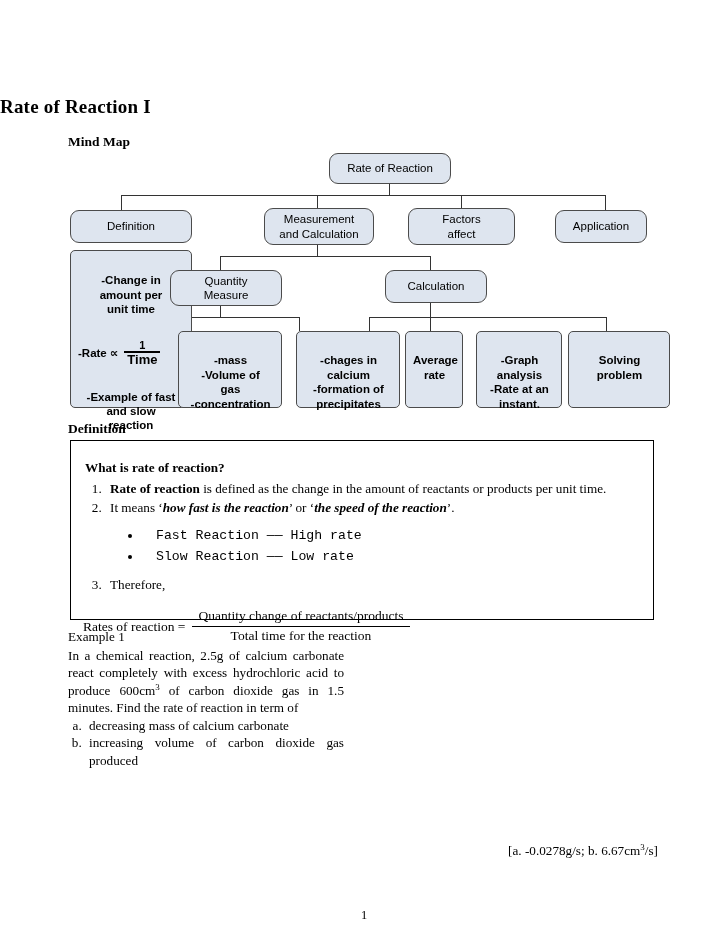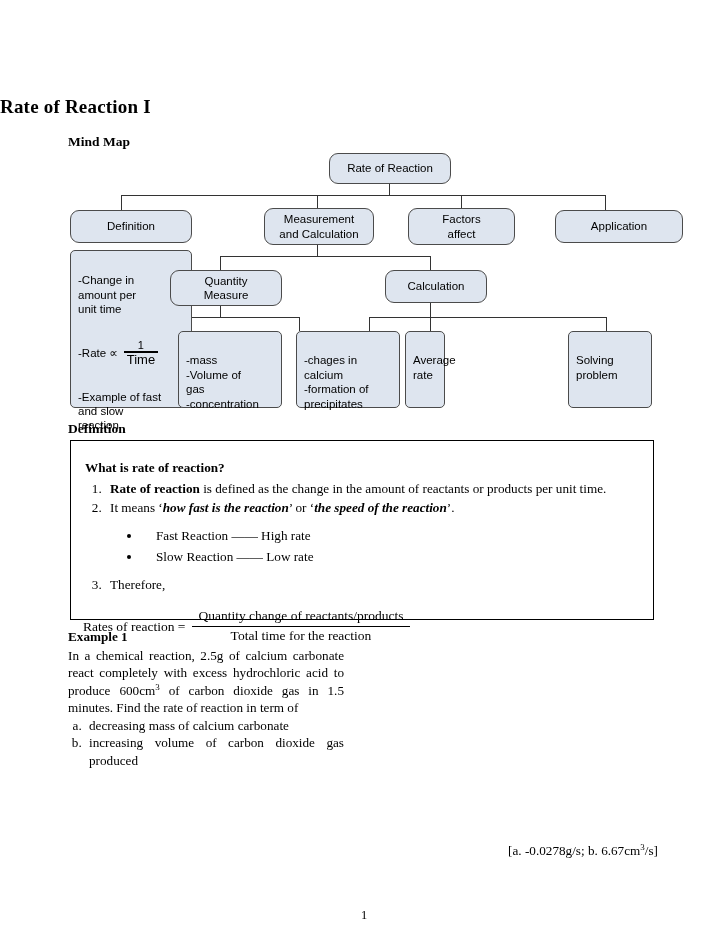--- a/index.html
+++ b/index.html
@@ -65,22 +65,23 @@
   .node.round {
     border-radius: 9px;
     display: flex;
     align-items: center;
     justify-content: center;
     text-align: center;
   }
   .node.soft {
     border-radius: 5px;
     padding: 7px 6px 5px 7px;
-    text-align: left;
+    text-align: center;
     white-space: pre-line;
+    font-weight: bold;
   }
   .node-text { display: block; white-space: pre-line; }
 
   .conn {
     position: absolute;
     background: #333333;
     z-index: 1;
   }
   .conn.v { width: 1.4px; }
   .conn.h { height: 1.4px; }
@@ -122,20 +123,21 @@
   ol.def-list {
     margin: 0;
     padding-left: 22px;
     list-style-type: decimal;
   }
   ol.def-list > li { margin-bottom: 1px; padding-left: 5px; }
   ul.sub-list {
     margin: 9px 0 9px 0;
     padding-left: 32px;
     list-style-type: disc;
+    font-family: Liberation Mono, monospace;
   }
   ul.sub-list > li { margin-bottom: 2px; padding-left: 14px; }
   .b { font-weight: bold; }
   .bi { font-weight: bold; font-style: italic; }
 
   .formula-wrap {
     display: flex;
     align-items: center;
     margin-top: 14px;
   }
@@ -152,21 +154,21 @@
 
   
   .example {
     position: absolute;
     left: 68px;
     top: 628px;
     width: 276px;
     font-size: 13.2px;
     line-height: 1.33;
   }
-  .example-title { font-weight: bold; margin-bottom: 1px; }
+  .example-title { font-weight: normal; margin-bottom: 1px; }
   .example-body { text-align: justify; text-justify: inter-word; }
   ol.ex-list {
     margin: 0;
     padding-left: 17px;
     list-style-type: lower-alpha;
   }
   ol.ex-list > li { padding-left: 4px; text-align: justify; }
   sup { font-size: 0.68em; vertical-align: super; line-height: 0; }
 
   .answer-line {
@@ -211,21 +213,21 @@
       <span class="node-text">Definition</span>
     </div>
     <div class="node round" style="left:204px; top:60px; width:110px; height:37px;">
       <span class="node-text">Measurement
 and Calculation</span>
     </div>
     <div class="node round" style="left:348px; top:60px; width:107px; height:37px;">
       <span class="node-text">Factors
 affect</span>
     </div>
-    <div class="node round" style="left:495px; top:62px; width:128px; height:33px;">
+    <div class="node round" style="left:495px; top:62px; width:92px; height:33px;">
       <span class="node-text">Application</span>
     </div>
 
     <div class="conn v" style="left:257px; top:97px; height:12px;"></div>
     <div class="conn h" style="left:160px; top:108px; width:211px;"></div>
     <div class="conn v" style="left:160px; top:108px; height:14px;"></div>
     <div class="conn v" style="left:370px; top:108px; height:14px;"></div>
 
     <div class="node soft" style="left:10px; top:102px; width:122px; height:158px; padding:8px 7px;">
       <span class="node-text">-Change in
@@ -269,25 +271,31 @@
 -Volume of
  gas
 -concentration</span>
     </div>
     <div class="node soft" style="left:236px; top:183px; width:104px; height:77px;">
       <span class="node-text">-chages in
  calcium
 -formation of
  precipitates</span>
     </div>
-    <div class="node soft" style="left:345px; top:183px; width:40px; height:77px;">
+    <div class="node soft" style="left:345px; top:183px; width:58px; height:77px;">
       <span class="node-text">Average
 rate</span>
     </div>
-    <div class="node soft" style="left:508px; top:183px; width:84px; height:77px;">
+    <div class="node soft" style="left:416px; top:183px; width:86px; height:77px;">
+      <span class="node-text">-Graph
+ analysis
+-Rate at an
+ instant.</span>
+    </div>
+    <div class="node soft" style="left:508px; top:183px; width:102px; height:77px;">
       <span class="node-text">Solving
 problem</span>
     </div>
   </div>
 
   <div class="section-head definition">Definition</div>
 
   <div class="def-box">
     <div class="def-q">What is rate of reaction?</div>
     <ol class="def-list">

